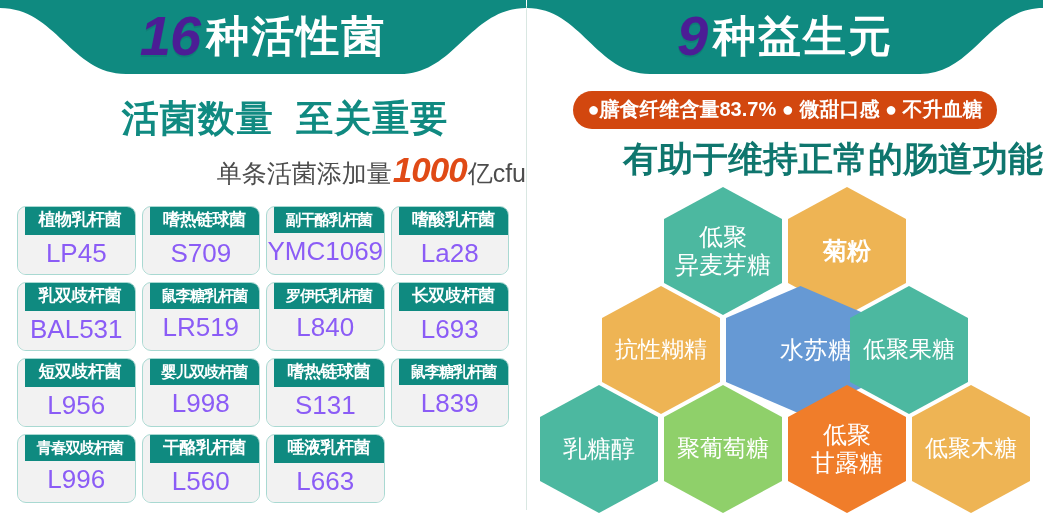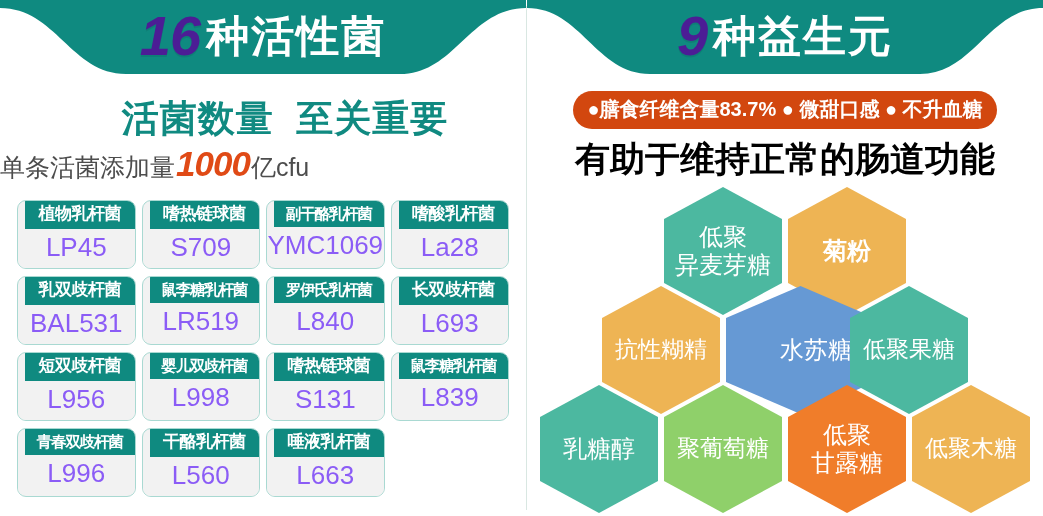--- a/index.html
+++ b/index.html
@@ -46,22 +46,22 @@
   
   .lead-1{
     text-align:center;
     font-size:37px;font-weight:bold;color:#108a81;
     letter-spacing:1px;
     margin-top:16px;
     white-space:pre;
     padding-left:44px;
   }
   .lead-2{
-    text-align:left;
-    margin-top:0;
+    text-align:right;
+    margin-top:6px;
     font-size:25px;color:#4d4d4d;
     white-space:nowrap;
   }
   .lead-2 .big{
     font-size:35px;font-weight:bold;font-style:italic;color:#e04a16;
     letter-spacing:-1px;
     padding:0 1px;
   }
   .lead-2 .tail{font-size:25px;color:#4d4d4d;}
 
@@ -110,23 +110,23 @@
     border-radius:20px;
     font-size:20px;
     font-weight:bold;
     text-align:center;
     padding:5px 14px 6px 14px;
     width:fit-content;
     letter-spacing:0px;
     white-space:nowrap;
   }
   .right-lead{
-    text-align:center;
+    text-align:right;
     margin-top:7px;
-    font-size:35px;font-weight:bold;color:#000000;
+    font-size:35px;font-weight:bold;color:#0f766e;
     letter-spacing:0px;
     white-space:nowrap;
   }
 
   
   .hive{position:relative;width:516px;height:340px;margin-top:4px;}
   .hex{
     position:absolute;
     width:118px;height:128px;
     display:flex;align-items:center;justify-content:center;

